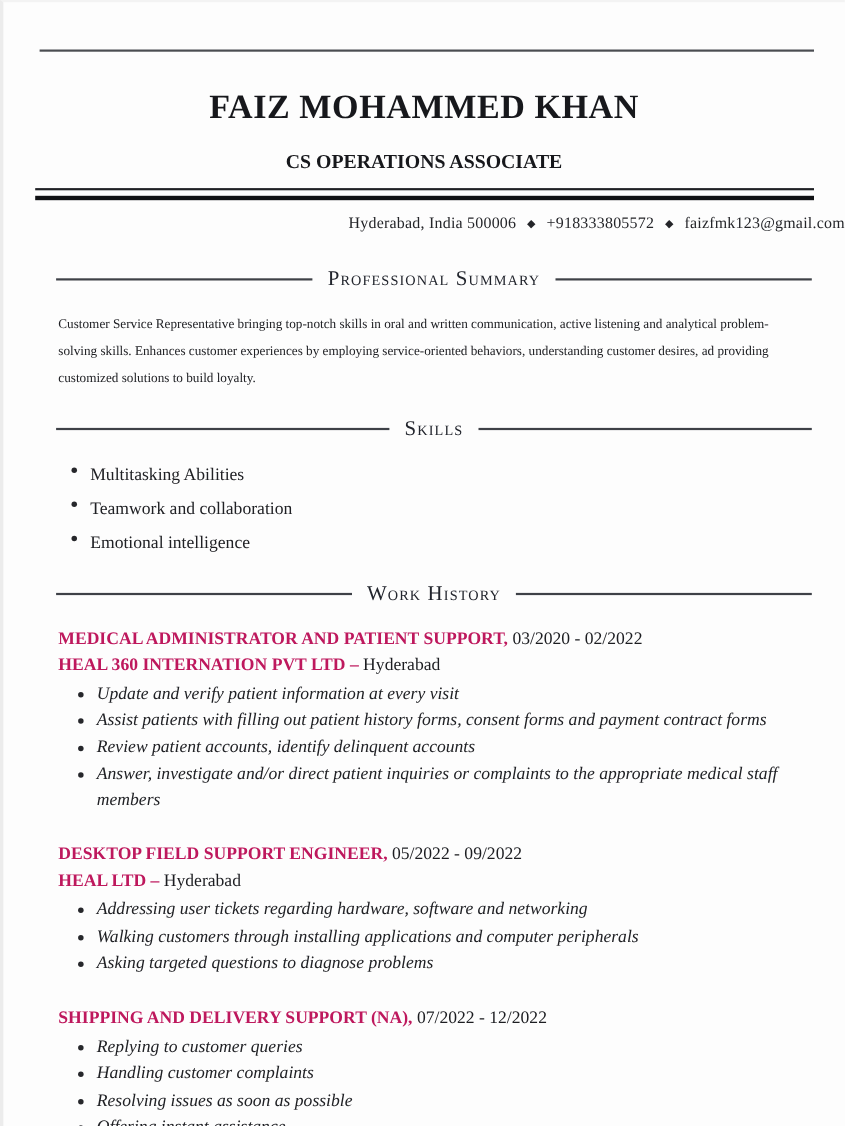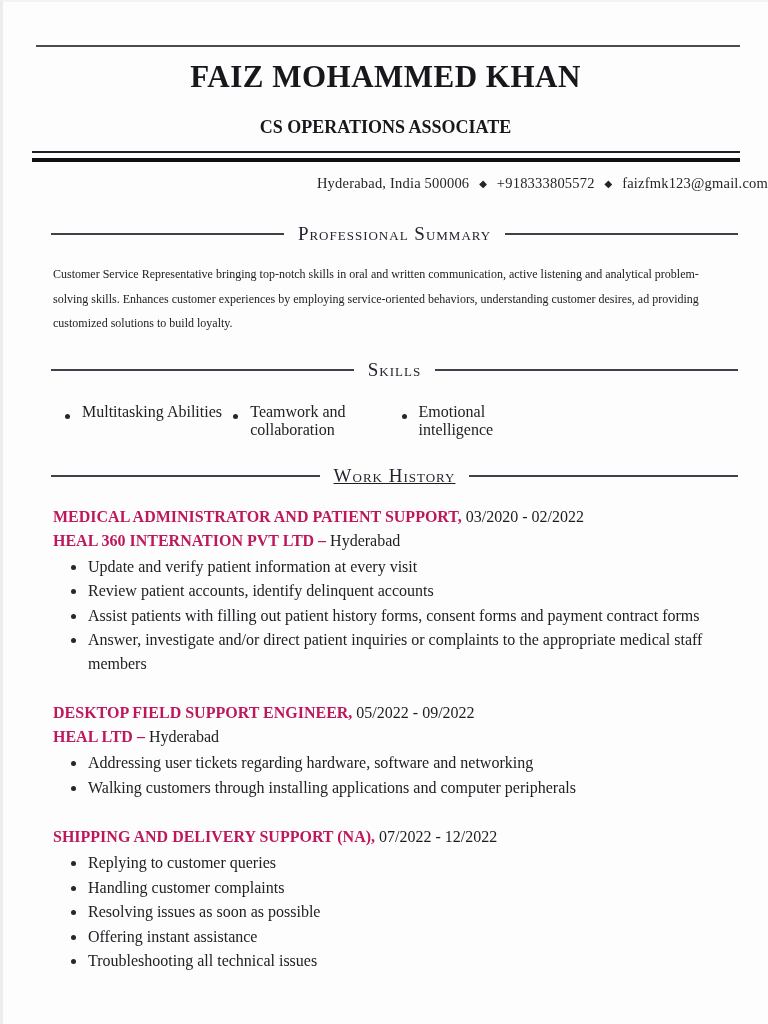--- a/index.html
+++ b/index.html
@@ -19,21 +19,21 @@
     height: 2px; background: #4a4d52;
     margin: 23px 28px 0 33px;
   }
 
   .name {
     text-align: center;
     font-size: 31px;
     font-weight: bold;
     letter-spacing: 0.5px;
     color: #17181c;
-    margin-top: 12px;
+    margin-top: 32px;
   }
   .job-title-main {
     text-align: center;
     font-size: 18px;
     font-weight: bold;
     color: #17181c;
     margin-top: 22px;
   }
   .double-rule {
     margin: 13px 28px 0 29px;
@@ -59,32 +59,32 @@
   .section-heading .rule { flex: 1; height: 2px; background: #3e4147; }
   .section-heading .label {
     font-variant: small-caps;
     font-size: 19px;
     letter-spacing: 1px;
     color: #22252d;
     white-space: nowrap;
   }
   .sh-summary { margin-top: 31px; }
   .sh-skills { margin-top: 23px; }
-  .sh-work { margin-top: 26px; text-decoration: underline; }
+  .sh-work { margin-top: 26px; }
 
   .summary-text {
     margin: 17px 48px 0 50px;
     font-size: 12px;
     line-height: 24.5px;
     color: #202125;
   }
 
   .skills-grid {
     display: grid;
-    grid-template-columns: 1fr 1fr 1fr 1fr;
+    grid-template-columns: 1fr;
     margin: 22px 40px 0 62px;
     row-gap: 13px;
     column-gap: 10px;
   }
   .skill-item {
     display: flex;
     align-items: baseline;
     font-size: 16px;
     color: #202125;
   }
@@ -104,20 +104,21 @@
   .job-line .strong { font-weight: bold; color: #be185d; }
   .bullet-list { margin-top: 2px; }
   .bullet-item {
     display: flex;
     align-items: baseline;
     font-size: 16px;
     line-height: 23.5px;
     color: #202125;
     margin-left: 18px;
     margin-top: 1px;
+    font-style: italic;
   }
   .bullet-item .dot { top: 0; align-self: flex-start; margin-top: 10px; }
   .bullet-item .txt { flex: 1; }
 </style>
 </head>
 <body>
 
 <div class="page">
 
   <div class="top-rule"></div>
@@ -183,25 +184,25 @@
         <span class="strong">–</span> 
         <span>Hyderabad</span>
       </div>
       <div class="bullet-list">
         <div class="bullet-item">
           <span class="dot"></span>
           <span class="txt">Update and verify patient information at every visit</span>
         </div>
         <div class="bullet-item">
           <span class="dot"></span>
+          <span class="txt">Assist patients with filling out patient history forms, consent forms and payment contract forms</span>
+        </div>
+        <div class="bullet-item">
+          <span class="dot"></span>
           <span class="txt">Review patient accounts, identify delinquent accounts</span>
-        </div>
-        <div class="bullet-item">
-          <span class="dot"></span>
-          <span class="txt">Assist patients with filling out patient history forms, consent forms and payment contract forms</span>
         </div>
         <div class="bullet-item">
           <span class="dot"></span>
           <span class="txt">Answer, investigate and/or direct patient inquiries or complaints to the appropriate medical staff members</span>
         </div>
       </div>
     </div>
 
     <div class="job">
       <div class="job-line">
@@ -215,20 +216,24 @@
       </div>
       <div class="bullet-list">
         <div class="bullet-item">
           <span class="dot"></span>
           <span class="txt">Addressing user tickets regarding hardware, software and networking</span>
         </div>
         <div class="bullet-item">
           <span class="dot"></span>
           <span class="txt">Walking customers through installing applications and computer peripherals</span>
         </div>
+        <div class="bullet-item">
+          <span class="dot"></span>
+          <span class="txt">Asking targeted questions to diagnose problems</span>
+        </div>
       </div>
     </div>
 
     <div class="job">
       <div class="job-line">
         <span class="strong">SHIPPING AND DELIVERY SUPPORT (NA),</span> 
         <span>07/2022 - 12/2022</span>
       </div>
       <div class="bullet-list">
         <div class="bullet-item">

